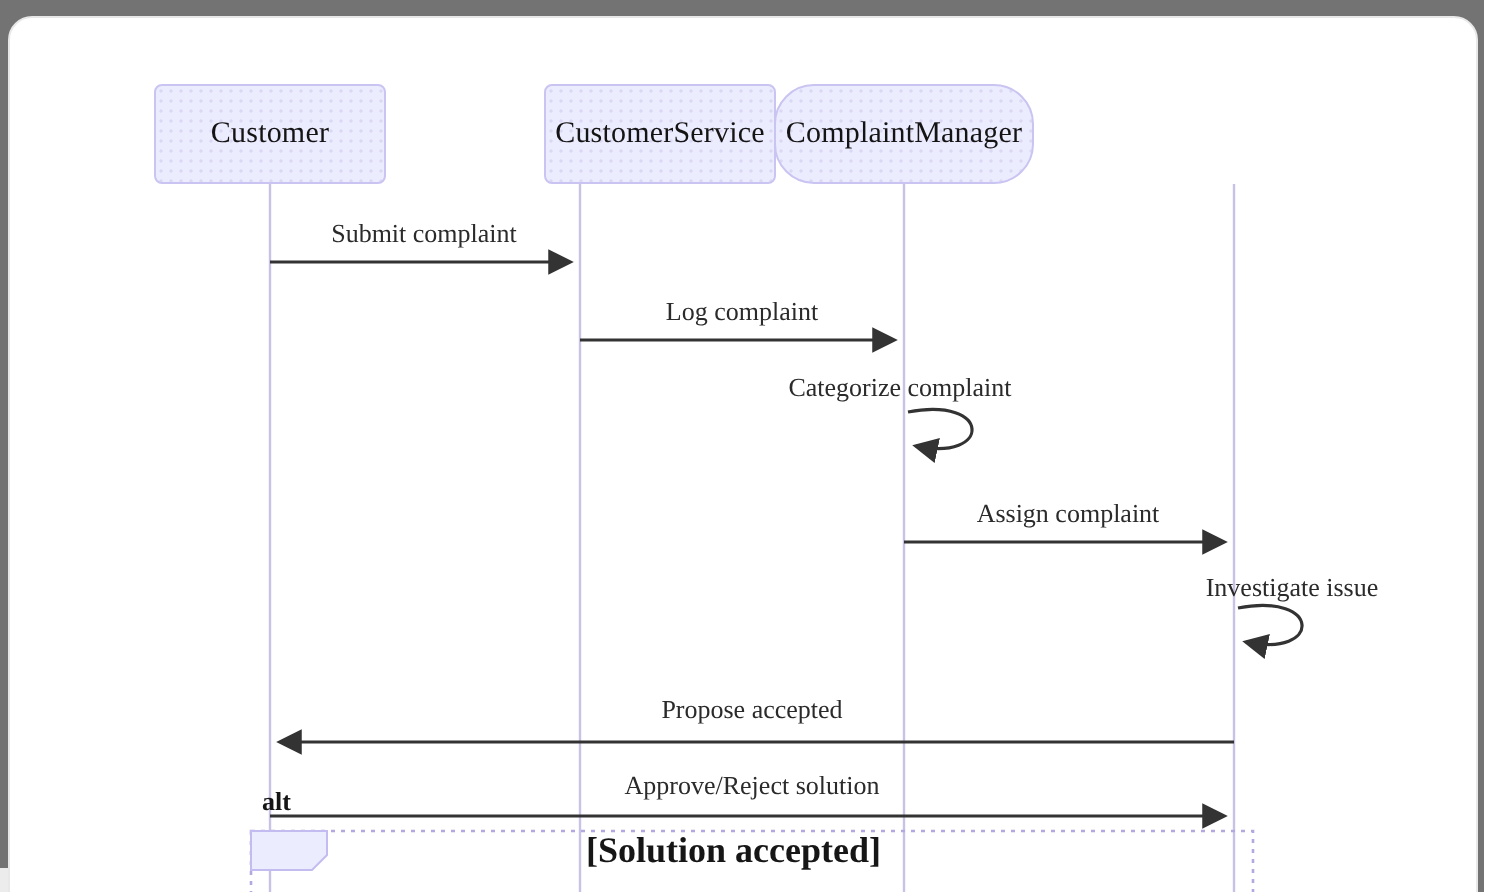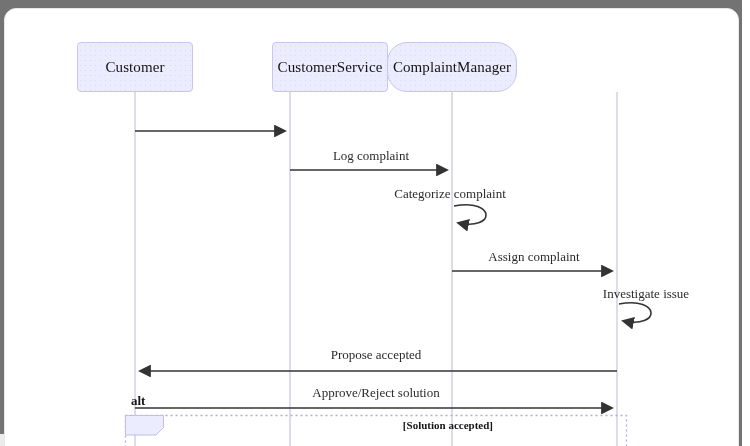--- a/index.html
+++ b/index.html
@@ -21,22 +21,22 @@
     border:1px solid #c9c4f1;border-radius:4px;
     display:flex;align-items:center;justify-content:center;
     font-size:15px;color:#141414;letter-spacing:0.1px;
     box-sizing:border-box;
   }
   .msg{
     position:absolute;height:18px;line-height:18px;text-align:center;
     font-size:13px;color:#2b2b2b;white-space:nowrap;
   }
   .guard{
-    position:absolute;height:18px;line-height:18px;text-align:right;
-    font-size:11px;font-weight:600;color:#161616;white-space:nowrap;
+    position:absolute;height:18px;line-height:18px;text-align:left;
+    font-size:18px;font-weight:600;color:#161616;white-space:nowrap;
   }
   .alt-op{
     position:absolute;left:126px;top:384px;width:30px;height:16px;
     font-size:13px;font-weight:600;color:#161616;line-height:16px;
   }
   .edge-fragment{
     position:absolute;left:0;top:434px;width:4px;height:12px;background:#ececec;
   }
 </style>
 </head>
@@ -66,20 +66,21 @@
       <line x1="130" y1="399" x2="607" y2="399" stroke="#333333" stroke-width="1.6" marker-end="url(#arrow)"></line>
 
       <rect x="120.5" y="406.5" width="501" height="60" fill="none" stroke="#b4a8e0" stroke-width="1.3" stroke-dasharray="2 3"></rect>
       <path d="M120.5,406.5 L158.5,406.5 L158.5,418.5 L151,426 L120.5,426 Z" fill="#ECECFF" stroke="#c2bcf0" stroke-width="1"></path>
     </svg>
 
     <div class="actor" style="left:72px;width:116px;">Customer</div>
     <div class="actor" style="left:227px;width:116px;margin-left:40px;">CustomerService</div>
     <div class="actor" style="left:382px;width:130px;border-radius:20px;">ComplaintManager</div>
 
+    <div class="msg" style="left:107px;top:99px;width:200px;">Submit complaint</div>
     <div class="msg" style="left:266px;top:138px;width:200px;">Log complaint</div>
     <div class="msg" style="left:345px;top:176px;width:200px;">Categorize complaint</div>
     <div class="msg" style="left:429px;top:239px;width:200px;">Assign complaint</div>
     <div class="msg" style="left:541px;top:276px;width:200px;">Investigate issue</div>
     <div class="msg" style="left:271px;top:337px;width:200px;">Propose accepted</div>
     <div class="msg" style="left:251px;top:375px;width:240px;">Approve/Reject solution</div>
 
     <div class="alt-op">alt</div>
     <div class="guard" style="left:288px;top:407px;width:200px;">[Solution accepted]</div>
 

